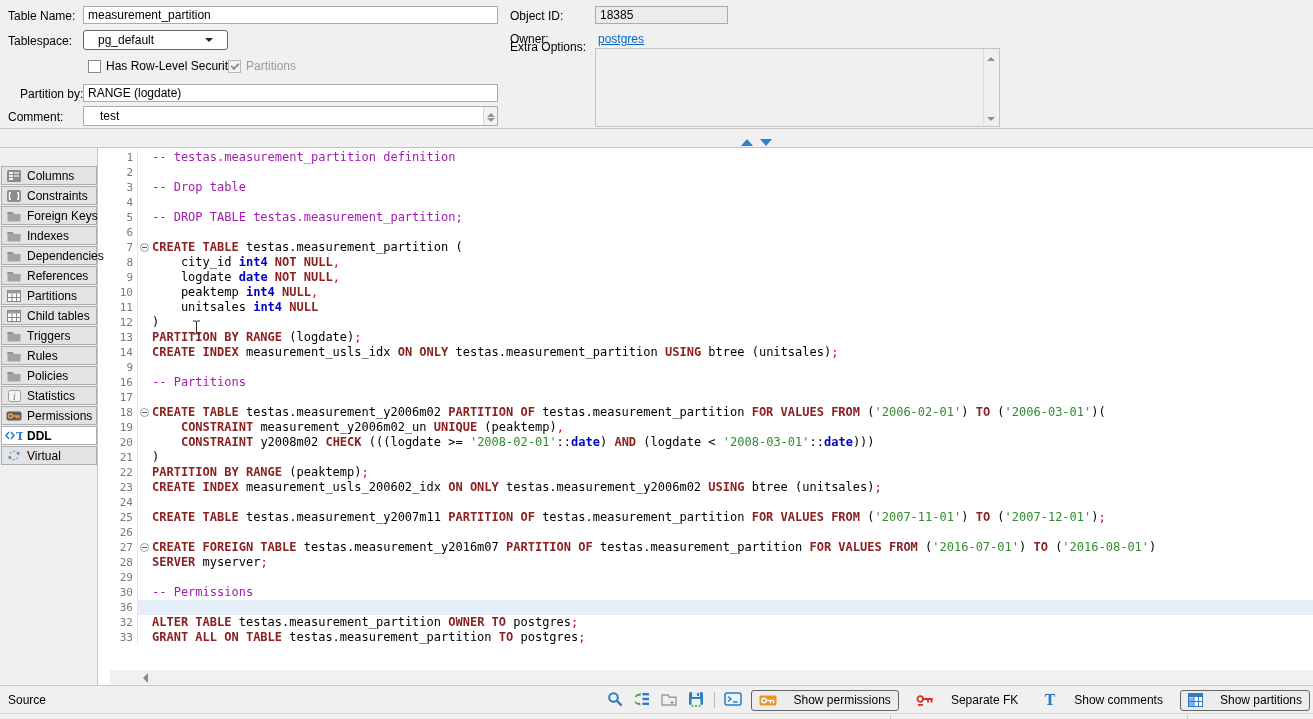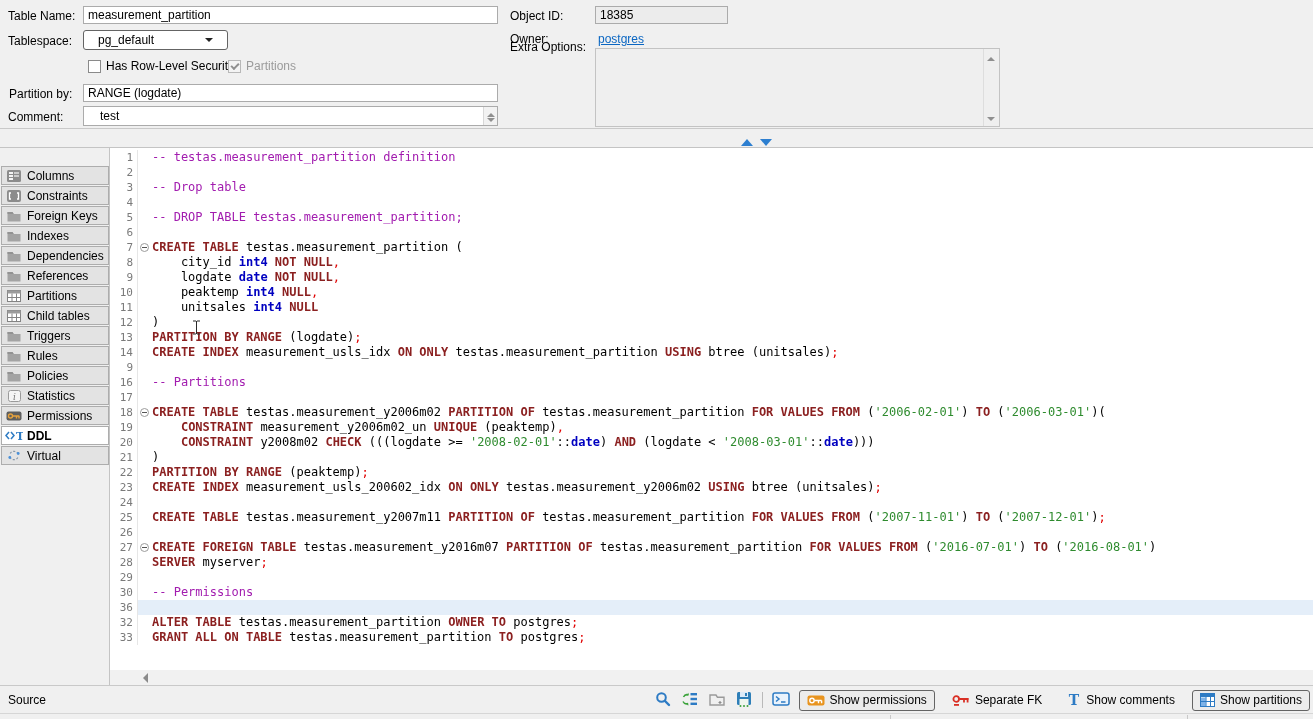--- a/index.html
+++ b/index.html
@@ -36,21 +36,21 @@
                background:#EFEFEF; border:1px solid #C3C3C3; box-sizing:border-box; }
   .extra-sb  { position:absolute; right:0; top:0; width:15px; height:100%; border-left:1px solid #DDD; }
 
   
   .sash { position:absolute; left:0; top:129px; width:1313px; height:19px; background:#F0F0F0;
           border-bottom:1px solid #C4C4C4; box-sizing:border-box; }
   .sash-arrows { position:absolute; left:741px; bottom:1px; display:flex; gap:7px; }
   .sash-arrows span { display:flex; }
 
   
-  .sidebar { position:absolute; left:0; top:148px; width:110px; height:537px; background:#F0F0F0;
+  .sidebar { position:absolute; left:0; top:148px; width:98px; height:537px; background:#F0F0F0;
              border-right:1px solid #C4C4C4; box-sizing:border-box; }
   .tabs { position:absolute; top:18px; left:1px; right:0; }
   .tab { height:19px; margin-bottom:1px; background:#E3E3E3; border:1px solid #ADADAD;
          box-sizing:border-box; display:flex; align-items:center; padding-left:3px; gap:4px; cursor:default; }
   .tab.sel { background:#FFF; }
   .tab.sel .tlabel { font-weight:bold; }
   .ticon { width:18px; height:14px; display:flex; align-items:center; justify-content:center; flex:none; }
   .tlabel { white-space:nowrap; }
 
   
@@ -78,21 +78,21 @@
   .hs-arrow { position:absolute; left:28px; top:3px; width:0; height:0; border:5px solid transparent;
               border-right-color:#8A8A8A; }
 
   
   .bottom-bar { position:absolute; left:0; top:685px; width:1313px; height:28px; background:#F0F0F0;
                 border-top:1px solid #C9C9C9; box-sizing:border-box; }
   .source-label { position:absolute; left:8px; top:7px; }
   .btools { position:absolute; right:3px; top:2px; height:24px; display:flex; align-items:center; gap:9px; }
   .tool { width:18px; height:18px; display:flex; align-items:center; justify-content:center; cursor:pointer; }
   .vsep { width:1px; height:16px; background:#B9B9B9; }
-  .toggle { display:flex; align-items:center; gap:5px; padding:2px 7px; height:21px; box-sizing:border-box;
+  .toggle { display:flex; align-items:center; gap:17px; padding:2px 7px; height:21px; box-sizing:border-box;
             border:1px solid transparent; white-space:nowrap; cursor:pointer; }
   .toggle.pressed { border:1px solid #646464; border-radius:3px; background:#ECECEC; }
 
   
   .status-strip { position:absolute; left:0; top:713px; width:1313px; height:6px; background:#F0F0F0;
                   border-top:1px solid #D6D6D6; box-sizing:border-box; }
   .ss-div { position:absolute; top:1px; width:1px; height:5px; background:#C9C9C9; }
 </style>
 </head>
 <body>
@@ -107,21 +107,21 @@
     <div class="combo" style="left:83px;top:30px;width:145px;height:20px">
       <span>pg_default</span>
       <span class="arr"></span>
     </div>
 
     <span class="chk" style="left:88px;top:60px"></span>
     <span class="chk-label" style="left:106px;top:59px">Has Row-Level Security</span>
     <span class="chk checked disabled" style="left:228px;top:60px"></span>
     <span class="chk-label disabled" style="left:246px;top:59px">Partitions</span>
 
-    <span class="f-label" style="left:9px;top:87px">Partition by:</span>
+    <span class="f-label" style="left:20px;top:87px">Partition by:</span>
     <input class="f-input" style="left: 83px; top: 84px; width: 415px; height: 18px;" value="RANGE (logdate)">
 
     <span class="f-label" style="left:8px;top:110px">Comment:</span>
     <div class="comment-wrap">
       <span class="val">test</span>
       <span class="spin">
         <span class="tri-up" style="top:2px"></span>
         <span class="tri-down" style="top:11px"></span>
       </span>
     </div>

